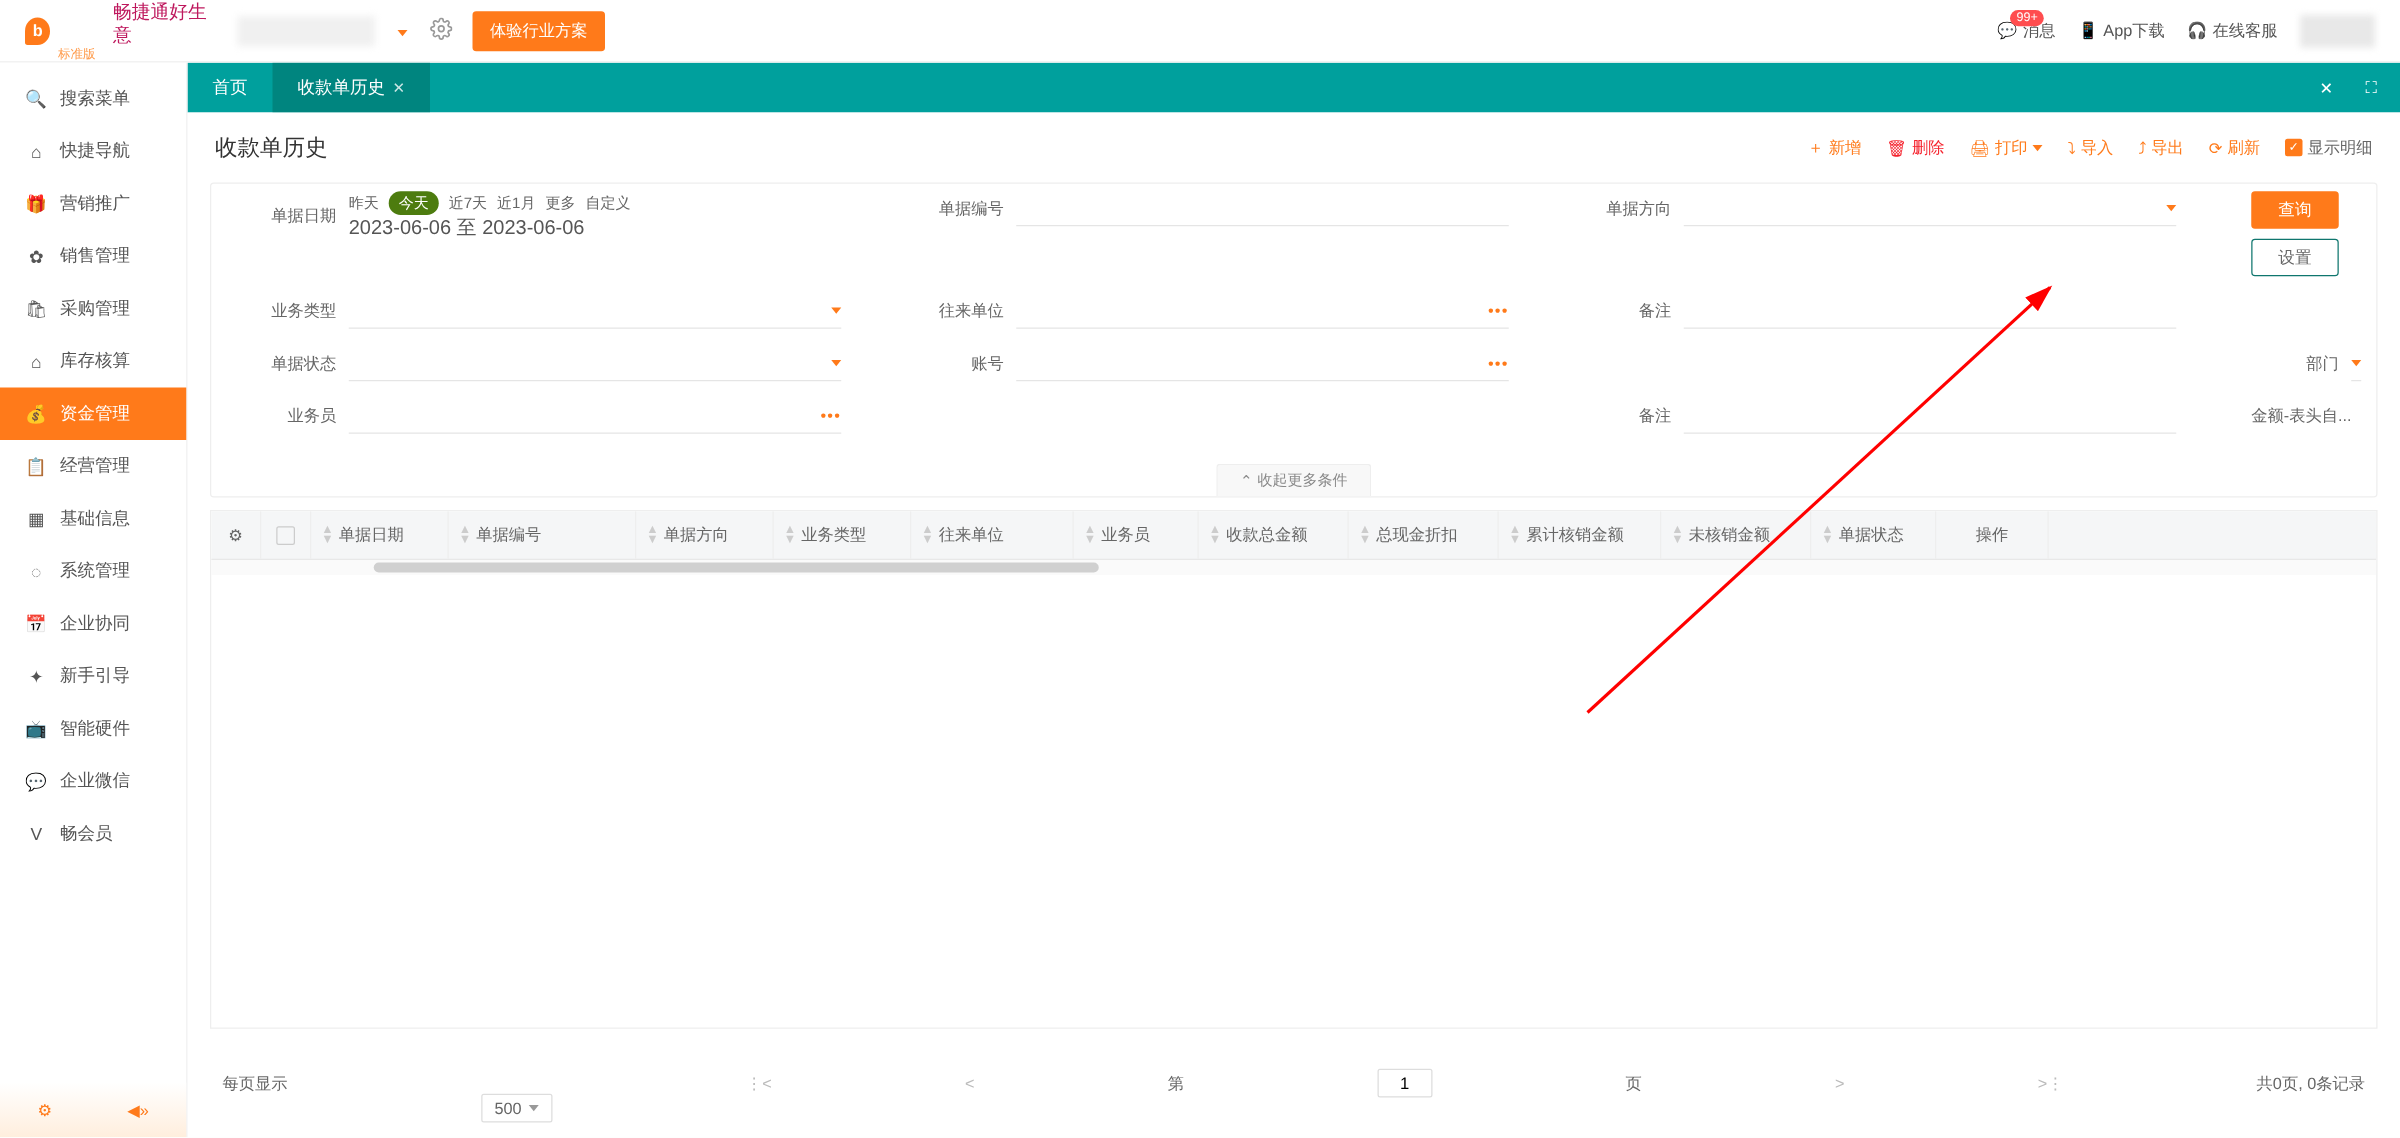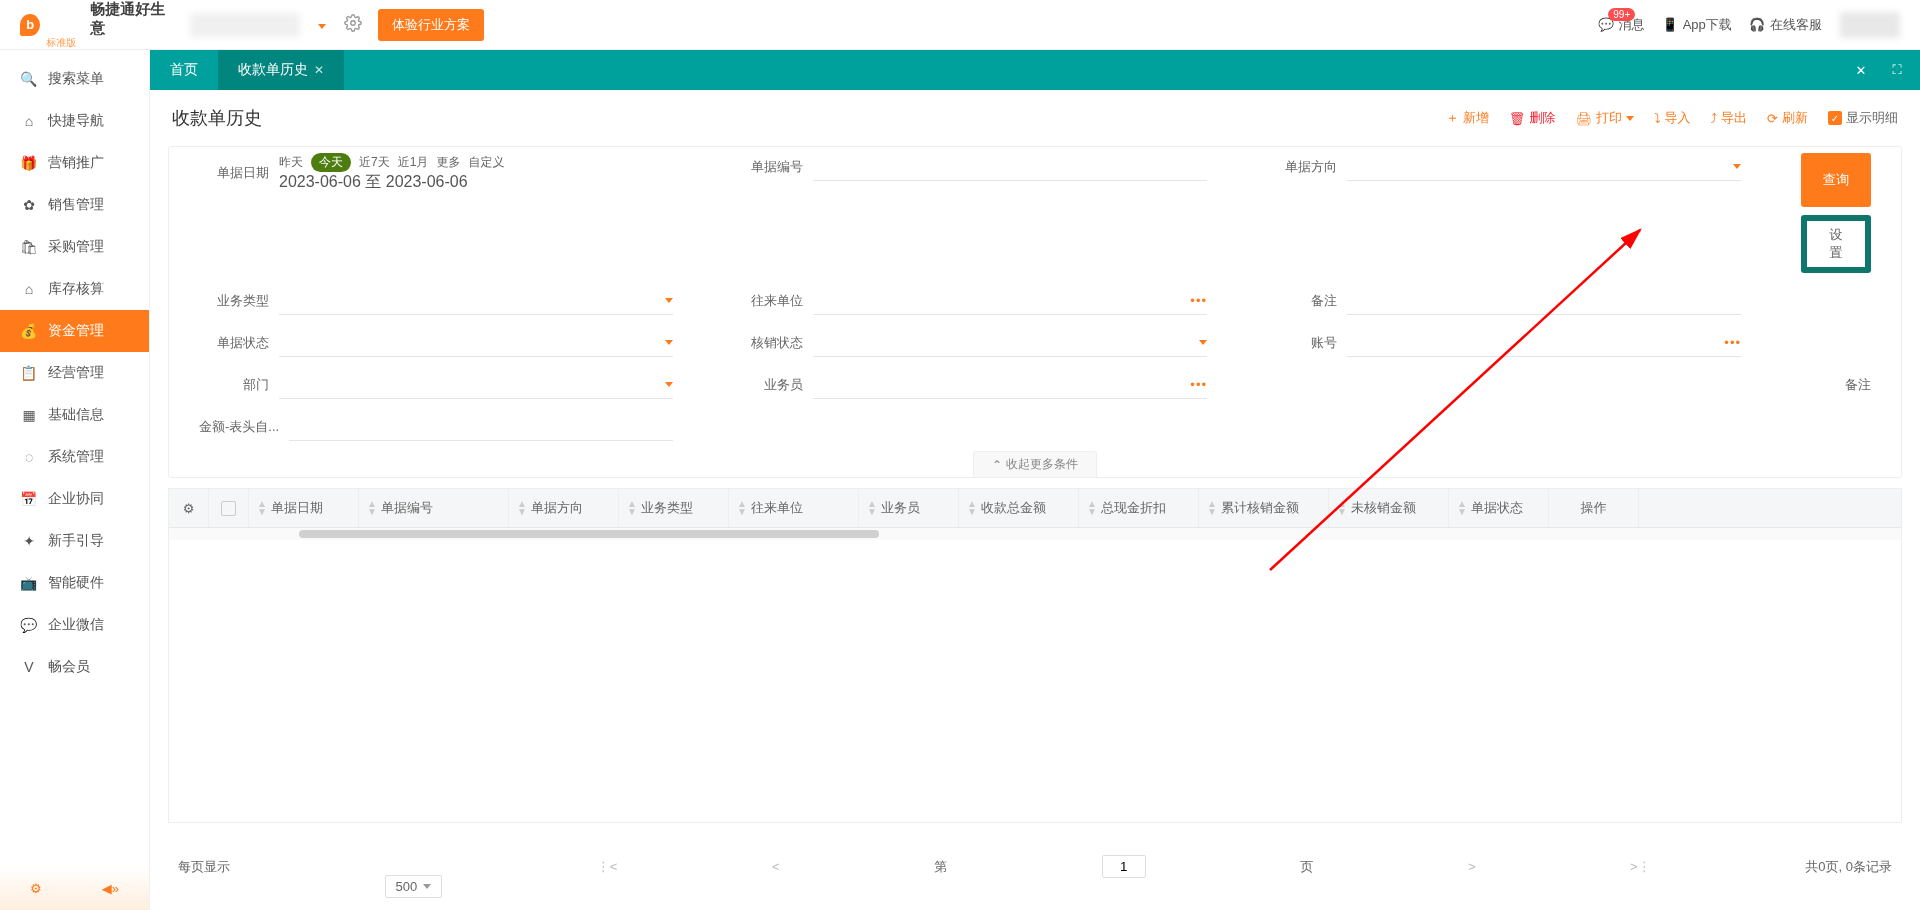--- a/index.html
+++ b/index.html
@@ -3,21 +3,21 @@
 <meta charset="utf-8">
 <style>
 * { margin: 0; padding: 0; box-sizing: border-box; }
 body { font-family: "Microsoft YaHei", -apple-system, sans-serif; font-size: 13px; color: #333; background: #fff; overflow: hidden; }
 .app { display: flex; flex-direction: column; height: 910px; width: 1920px; }
 
 
 .header { height: 50px; display: flex; align-items: center; padding: 0 20px; border-bottom: 1px solid #eee; }
 .logo-area { display: flex; align-items: center; gap: 6px; width: 150px; }
 .logo-icon { width: 22px; height: 22px; background: #ff7a1a; border-radius: 50% 50% 50% 10%; display: flex; align-items: center; justify-content: center; color: #fff; font-weight: bold; }
-.logo-text { color: #404040; font-size: 15px; font-weight: 700; margin-left: 44px; }
+.logo-text { color: #be185d; font-size: 15px; font-weight: 400; margin-left: 44px; }
 .logo-sub { color: #ff9a4a; font-size: 10px; margin-top: -2px; }
 .logo-col { display: flex; flex-direction: column; }
 .org-blur { width: 110px; height: 24px; background: #f0f0f0; filter: blur(3px); margin-left: 20px; }
 .org-caret { color: #ff7a1a; margin: 0 18px; }
 .gear-btn { color: #999; margin-right: 16px; cursor: pointer; }
 .exp-btn { background: #ff7a1a; color: #fff; border: none; padding: 7px 14px; border-radius: 3px; font-size: 13px; cursor: pointer; }
 .header-right { margin-left: auto; display: flex; align-items: center; gap: 18px; }
 .hdr-item { display: flex; align-items: center; gap: 4px; color: #555; cursor: pointer; position: relative; }
 .badge { position: absolute; top: -8px; left: 10px; background: #ff4d4f; color: #fff; font-size: 10px; padding: 1px 5px; border-radius: 8px; }
 .avatar-blur { width: 60px; height: 26px; background: #e8e8e8; filter: blur(3px); }
@@ -56,22 +56,22 @@
 .f-row { display: flex; align-items: center; gap: 10px; }
 .f-label { width: 70px; text-align: right; color: #666; flex-shrink: 0; }
 .f-field { flex: 1; border-bottom: 1px solid #e5e5e5; min-height: 28px; display: flex; align-items: center; justify-content: flex-end; color: #ff7a1a; position: relative; }
 .f-field .more-dots { color: #ff7a1a; letter-spacing: 1px; }
 .date-row { flex: 1; }
 .date-opts { display: flex; gap: 8px; align-items: center; font-size: 12px; flex-wrap: wrap; }
 .date-opt { color: #666; cursor: pointer; }
 .date-opt.active { background: #4d7c0f; color: #fff; padding: 1px 8px; border-radius: 10px; }
 .date-range { font-size: 16px; color: #555; }
 .btn-col { display: flex; flex-direction: column; gap: 8px; }
-.query-btn { background: #ff7a1a; color: #fff; border: none; padding: 18px 18px; border-radius: 3px; cursor: pointer; }
-.set-btn { background: #fff; color: #666; border: 6px solid #0f766e; padding: 5px 18px; border-radius: 3px; cursor: pointer; }
+.query-btn { background: #ff7a1a; color: #fff; border: none; padding: 6px 18px; border-radius: 3px; cursor: pointer; }
+.set-btn { background: #fff; color: #666; border: 1px solid #0f766e; padding: 5px 18px; border-radius: 3px; cursor: pointer; }
 .collapse-bar { text-align: center; margin-top: 10px; }
 .collapse-pill { display: inline-flex; align-items: center; gap: 4px; background: #f8f8f8; padding: 4px 18px; border-radius: 3px 3px 0 0; border: 1px solid #eee; border-bottom: none; color: #888; font-size: 12px; cursor: pointer; }
 
 
 .table-wrap { margin: 10px 18px 0; flex: 1; display: flex; flex-direction: column; border: 1px solid #eee; overflow: hidden; }
 .thead { display: flex; background: #f5f6f7; border-bottom: 1px solid #e8e8e8; }
 .th { padding: 10px 8px; color: #666; font-size: 13px; display: flex; align-items: center; gap: 4px; border-right: 1px solid #eee; }
 .th .sort { color: #ccc; font-size: 10px; line-height: 8px; display: flex; flex-direction: column; }
 .th-gear { width: 40px; justify-content: center; }
 .th-chk { width: 40px; justify-content: center; }
@@ -292,26 +292,20 @@
               </div>
             <div></div>
 
             <div class="f-row">
                 <div class="f-label">单据状态</div>
                 <div class="f-field">
                   <span class="caret-down"></span>
                 </div>
               </div>
             <div class="f-row">
-                <div class="f-label">核销状态</div>
-                <div class="f-field">
-                  <span class="caret-down"></span>
-                </div>
-              </div>
-            <div class="f-row">
                 <div class="f-label">账号</div>
                 <div class="f-field">
                   <span class="more-dots">•••</span>
                 </div>
               </div>
             <div></div>
 
             <div class="f-row">
                 <div class="f-label">部门</div>
                 <div class="f-field">

